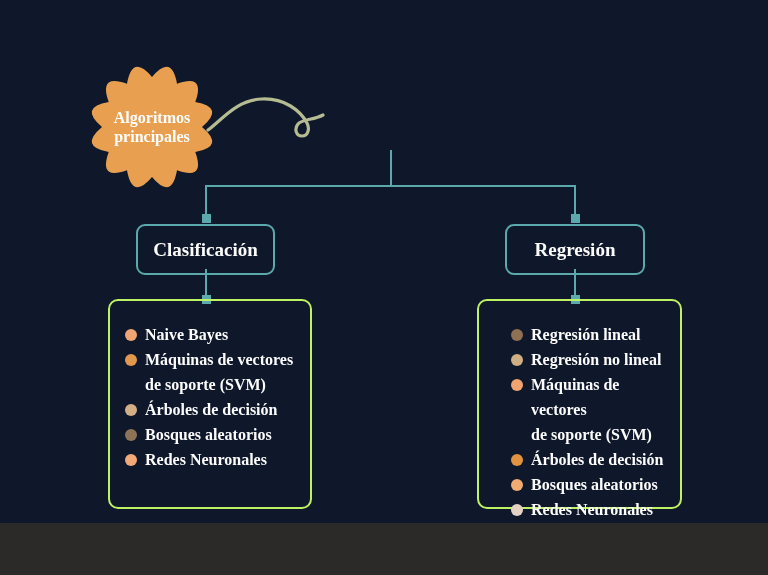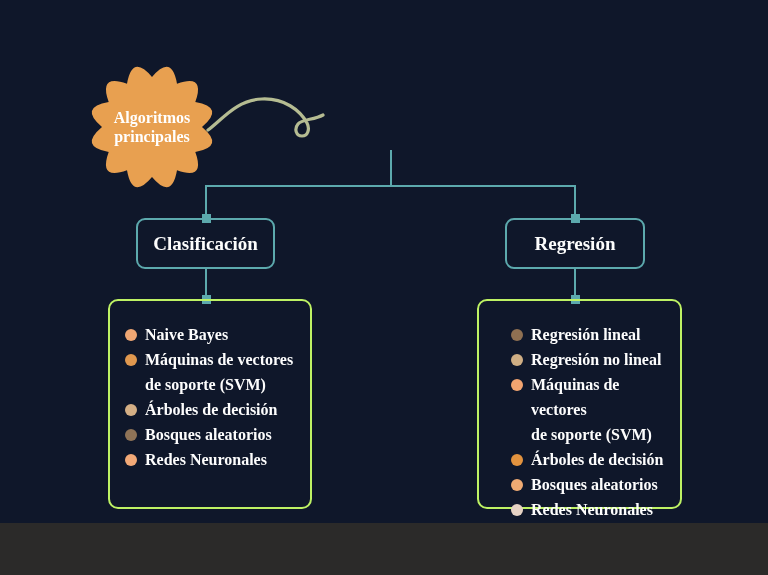--- a/index.html
+++ b/index.html
@@ -22,21 +22,21 @@
     position:absolute;left:322px;top:83px;width:138px;height:67px;
     background:#72b4b6;border-radius:13px;
     display:flex;align-items:center;justify-content:center;text-align:center;
     color:#ffffff;font-weight:700;font-size:18px;line-height:27px;white-space:pre-line;
   }
   
   .tline{position:absolute;background:#5ca9ad;}
   .tnode{position:absolute;width:9px;height:9px;background:#5ca9ad;}
   
   .branch-box{
-    position:absolute;top:218px;height:51px;box-sizing:border-box;
+    position:absolute;top:224px;height:51px;box-sizing:border-box;
     border:2px solid #5ca9ad;border-radius:9px;
     display:flex;align-items:center;justify-content:center;
     color:#fdfdfd;font-weight:700;font-size:19px;
   }
   .branch-left{left:136px;width:139px;}
   .branch-right{left:505px;width:140px;text-align:right;}
   
   .list-box{
     position:absolute;top:299px;height:210px;box-sizing:border-box;
     border:2px solid #bef264;border-radius:10px;

